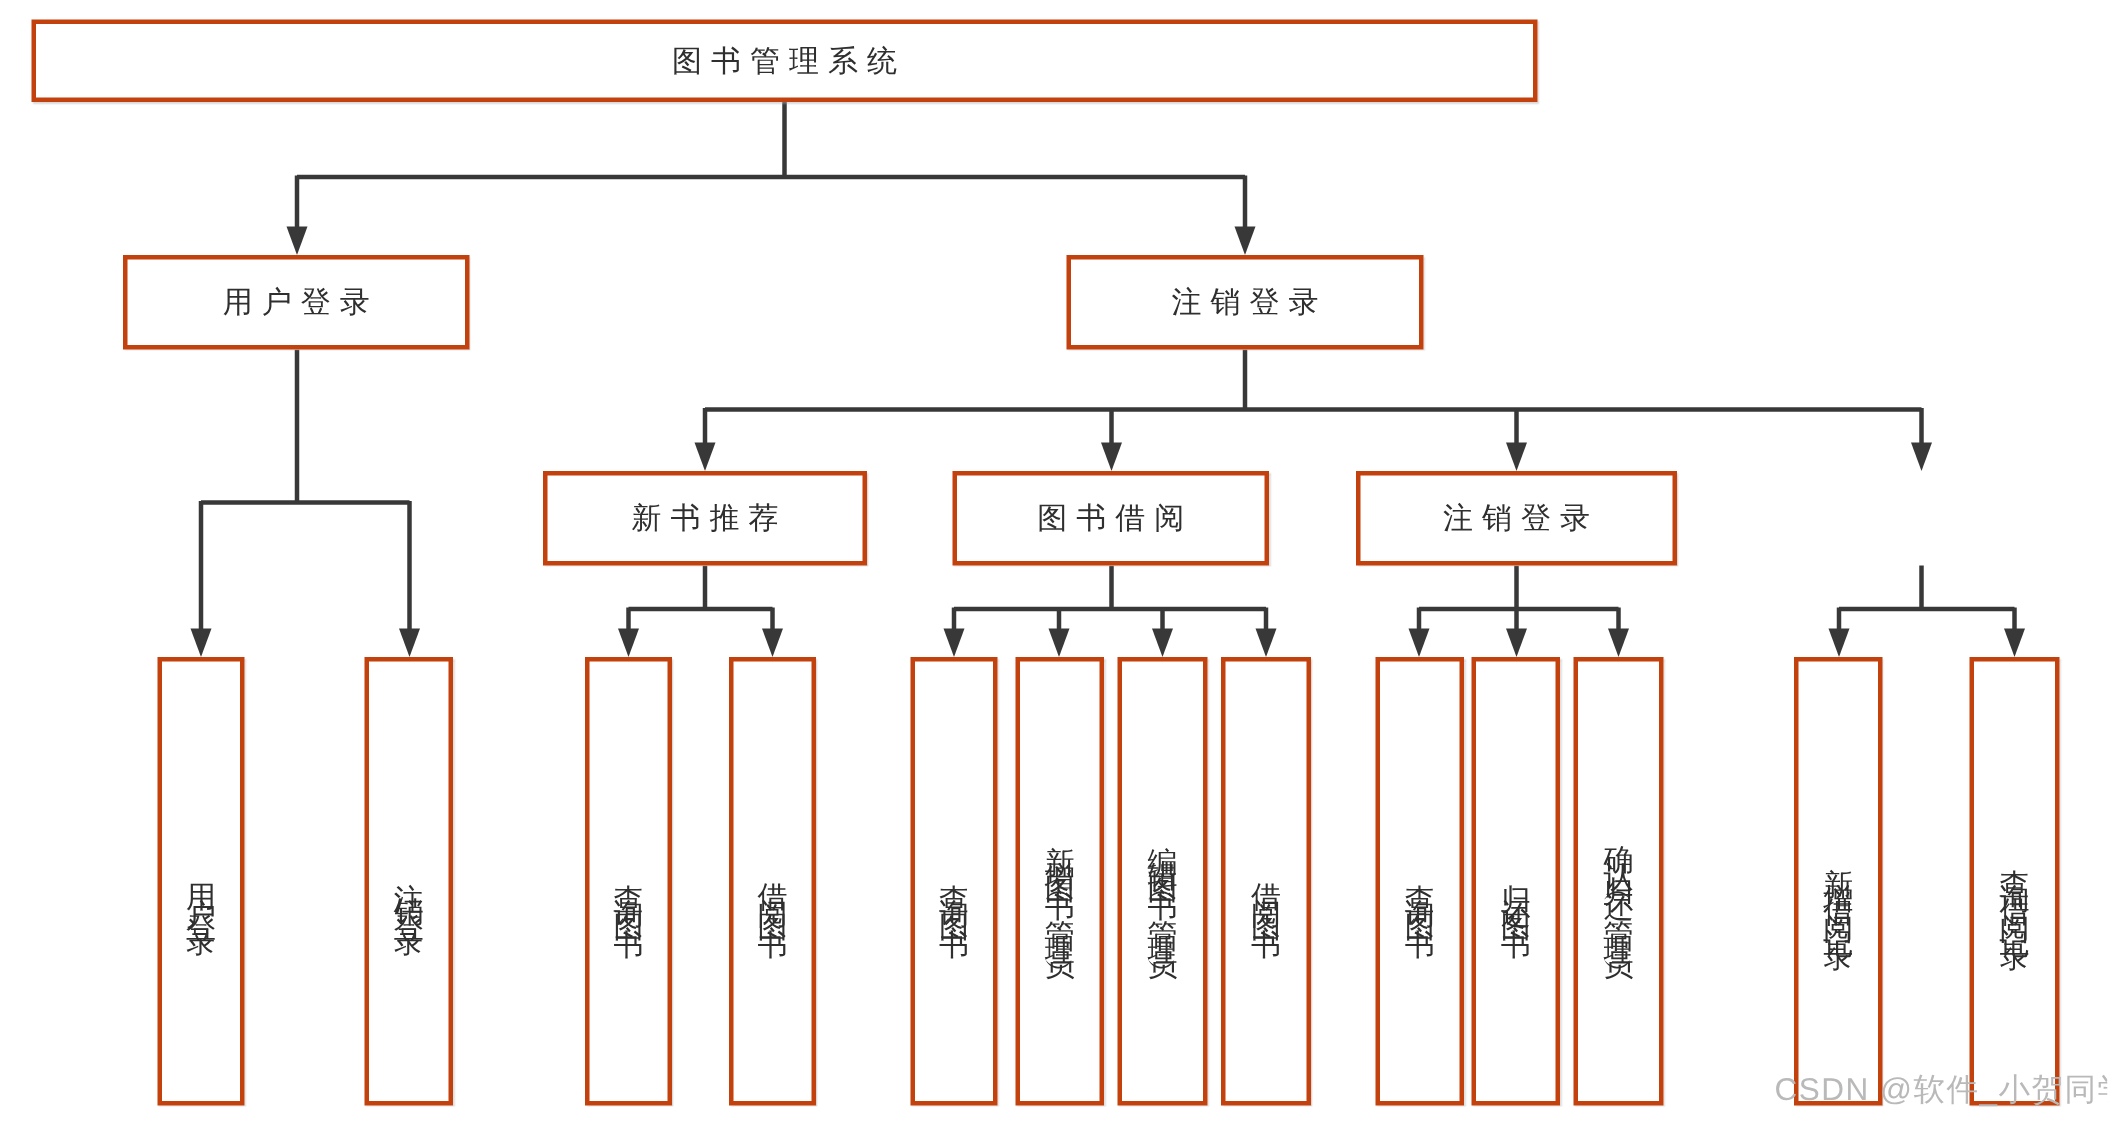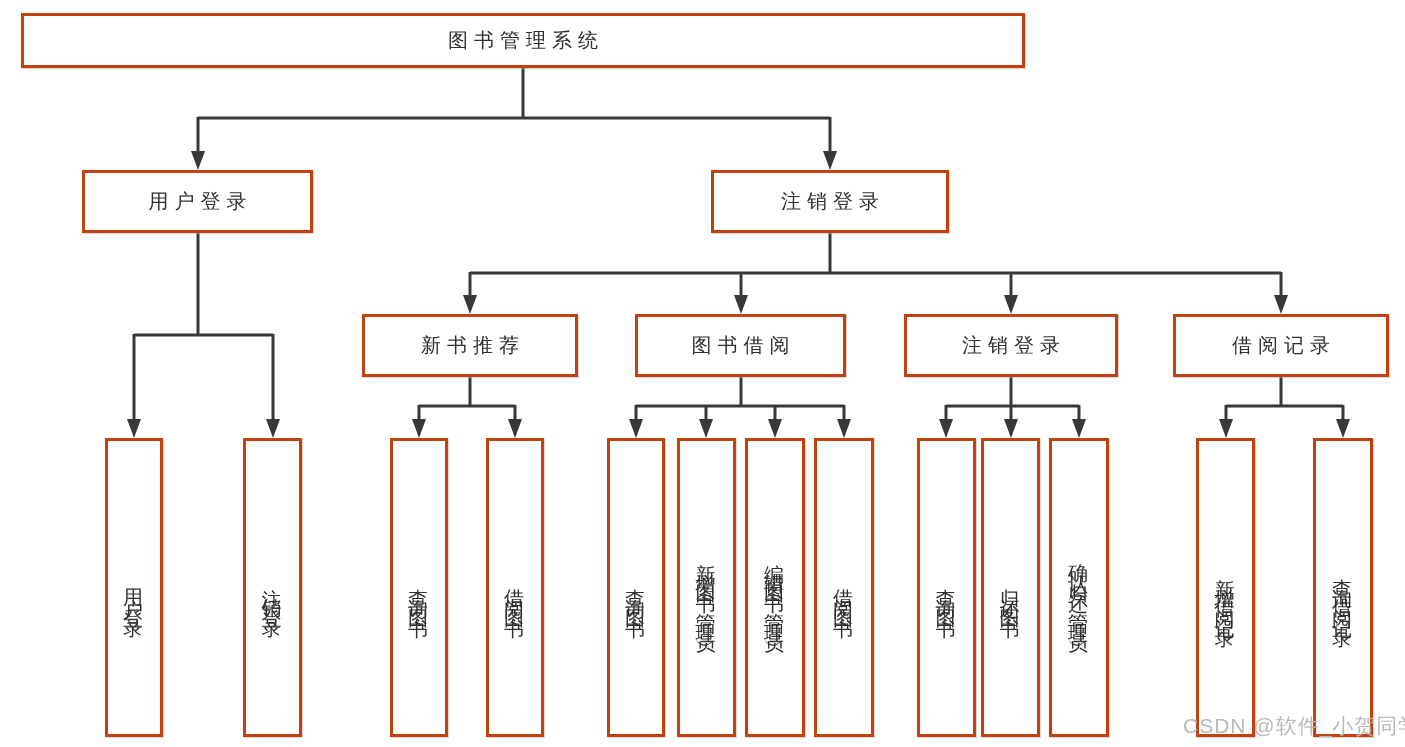--- a/index.html
+++ b/index.html
@@ -128,23 +128,20 @@
 
   <div class="node hbox" style="left:362px;top:314px;width:216px;height:63px;">
     <span>新书推荐</span>
   </div>
   <div class="node hbox" style="left:635px;top:314px;width:211px;height:63px;">
     <span>图书借阅</span>
   </div>
   <div class="node hbox" style="left:904px;top:314px;width:214px;height:63px;">
     <span>注销登录</span>
   </div>
-  <div class="node hbox" style="left:1173px;top:314px;width:216px;height:63px;">
-    <span>借阅记录</span>
-  </div>
 
   <div class="node vbox" style="left:105px;top:438px;width:58px;height:299px;">
     <span>用户登录</span>
   </div>
   <div class="node vbox" style="left:243px;top:438px;width:59px;height:299px;">
     <span>注销登录</span>
   </div>
   <div class="node vbox" style="left:390px;top:438px;width:58px;height:299px;">
     <span>查询图书</span>
   </div>

